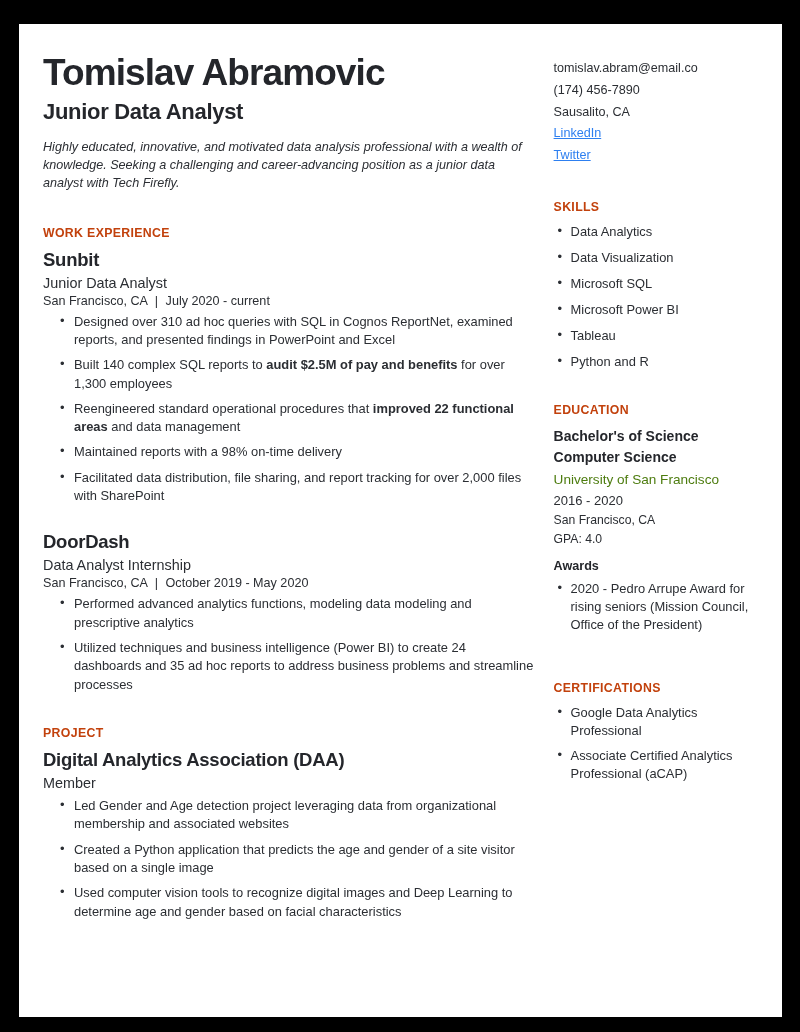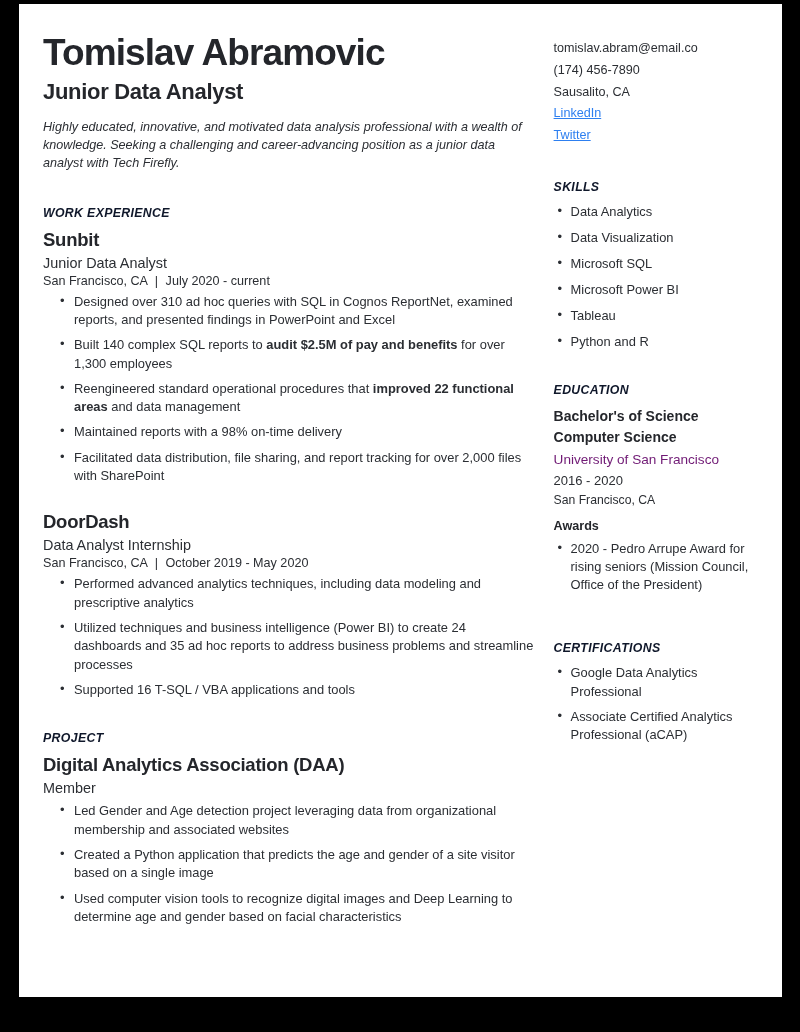--- a/index.html
+++ b/index.html
@@ -8,21 +8,21 @@
     padding: 0;
     background: #000000;
     width: 800px;
     height: 1032px;
     overflow: hidden;
     font-family: "Liberation Sans", sans-serif;
   }
   #page {
     position: absolute;
     left: 19px;
-    top: 4px;
+    top: 24px;
     width: 763px;
     height: 993px;
     background: #ffffff;
     padding: 30px 28px 0 24px;
   }
   .resume {
     display: flex;
     flex-direction: row;
     align-items: flex-start;
   }
@@ -64,24 +64,23 @@
   .contact a {
     color: #2d7ff0;
     text-decoration: underline;
   }
 
   
   .section-head {
     font-size: 12.3px;
     font-weight: bold;
     letter-spacing: 0.35px;
-    color: #0f172a;
+    color: #c2410c;
     text-transform: uppercase;
     margin: 0 0 9px 0;
-    font-style: italic;
   }
   .sec-we { margin-top: 33px; }
   .sec-proj { margin-top: 32px; }
   .sec-edu { margin-top: 32px; }
   .sec-cert { margin-top: 47px; }
 
   
   .org {
     font-size: 18.5px;
     font-weight: bold;
@@ -151,21 +150,21 @@
 
   .edu-degree {
     font-size: 14px;
     font-weight: bold;
     color: #24262b;
     line-height: 1.45;
     margin: 0;
   }
   .edu-school {
     font-size: 13.6px;
-    color: #701a75;
+    color: #4d7c0f;
     line-height: 1.5;
     margin: 3px 0 0 0;
   }
   .edu-years {
     font-size: 13px;
     color: #2b2e33;
     line-height: 1.5;
     margin: 1px 0 0 0;
   }
   .edu-small {
@@ -214,23 +213,22 @@
 
       <div class="job last" style="margin-top:26px;">
         <div class="org">DoorDash</div>
         <div class="role">Data Analyst Internship</div>
         <div class="meta">
           <span>San Francisco, CA</span>
           <span class="sep">|</span>
           <span>October 2019 - May 2020</span>
         </div>
         <ul class="bullets">
-          <li><span>Performed advanced analytics techniques, including data modeling and prescriptive analytics</span></li>
+          <li><span>Performed advanced analytics functions, modeling data modeling and prescriptive analytics</span></li>
           <li><span>Utilized techniques and business intelligence (Power BI) to create 24 dashboards and 35 ad hoc reports to address business problems and streamline processes</span></li>
-          <li><span>Supported 16 T-SQL / VBA applications and tools</span></li>
         </ul>
       </div>
 
       <div class="section-head sec-proj">PROJECT</div>
       <div>
         <div class="org">Digital Analytics Association (DAA)</div>
         <div class="role">Member</div>
         <ul class="bullets" style="margin-top:6px;">
           <li><span>Led Gender and Age detection project leveraging data from organizational membership and associated websites</span></li>
           <li><span>Created a Python application that predicts the age and gender of a site visitor based on a single image</span></li>
@@ -259,20 +257,21 @@
         <li>Tableau</li>
         <li>Python and R</li>
       </ul>
 
       <div class="section-head sec-edu">EDUCATION</div>
       <div class="edu-degree">Bachelor's of Science</div>
       <div class="edu-degree">Computer Science</div>
       <div class="edu-school">University of San Francisco</div>
       <div class="edu-years">2016 - 2020</div>
       <div class="edu-small">San Francisco, CA</div>
+      <div class="edu-small">GPA: 4.0</div>
 
       <div class="awards-label">Awards</div>
       <ul class="side">
         <li>2020 - Pedro Arrupe Award for rising seniors (Mission Council, Office of the President)</li>
       </ul>
 
       <div class="section-head sec-cert">CERTIFICATIONS</div>
       <ul class="side tight">
         <li>Google Data Analytics Professional</li>
         <li>Associate Certified Analytics Professional (aCAP)</li>

